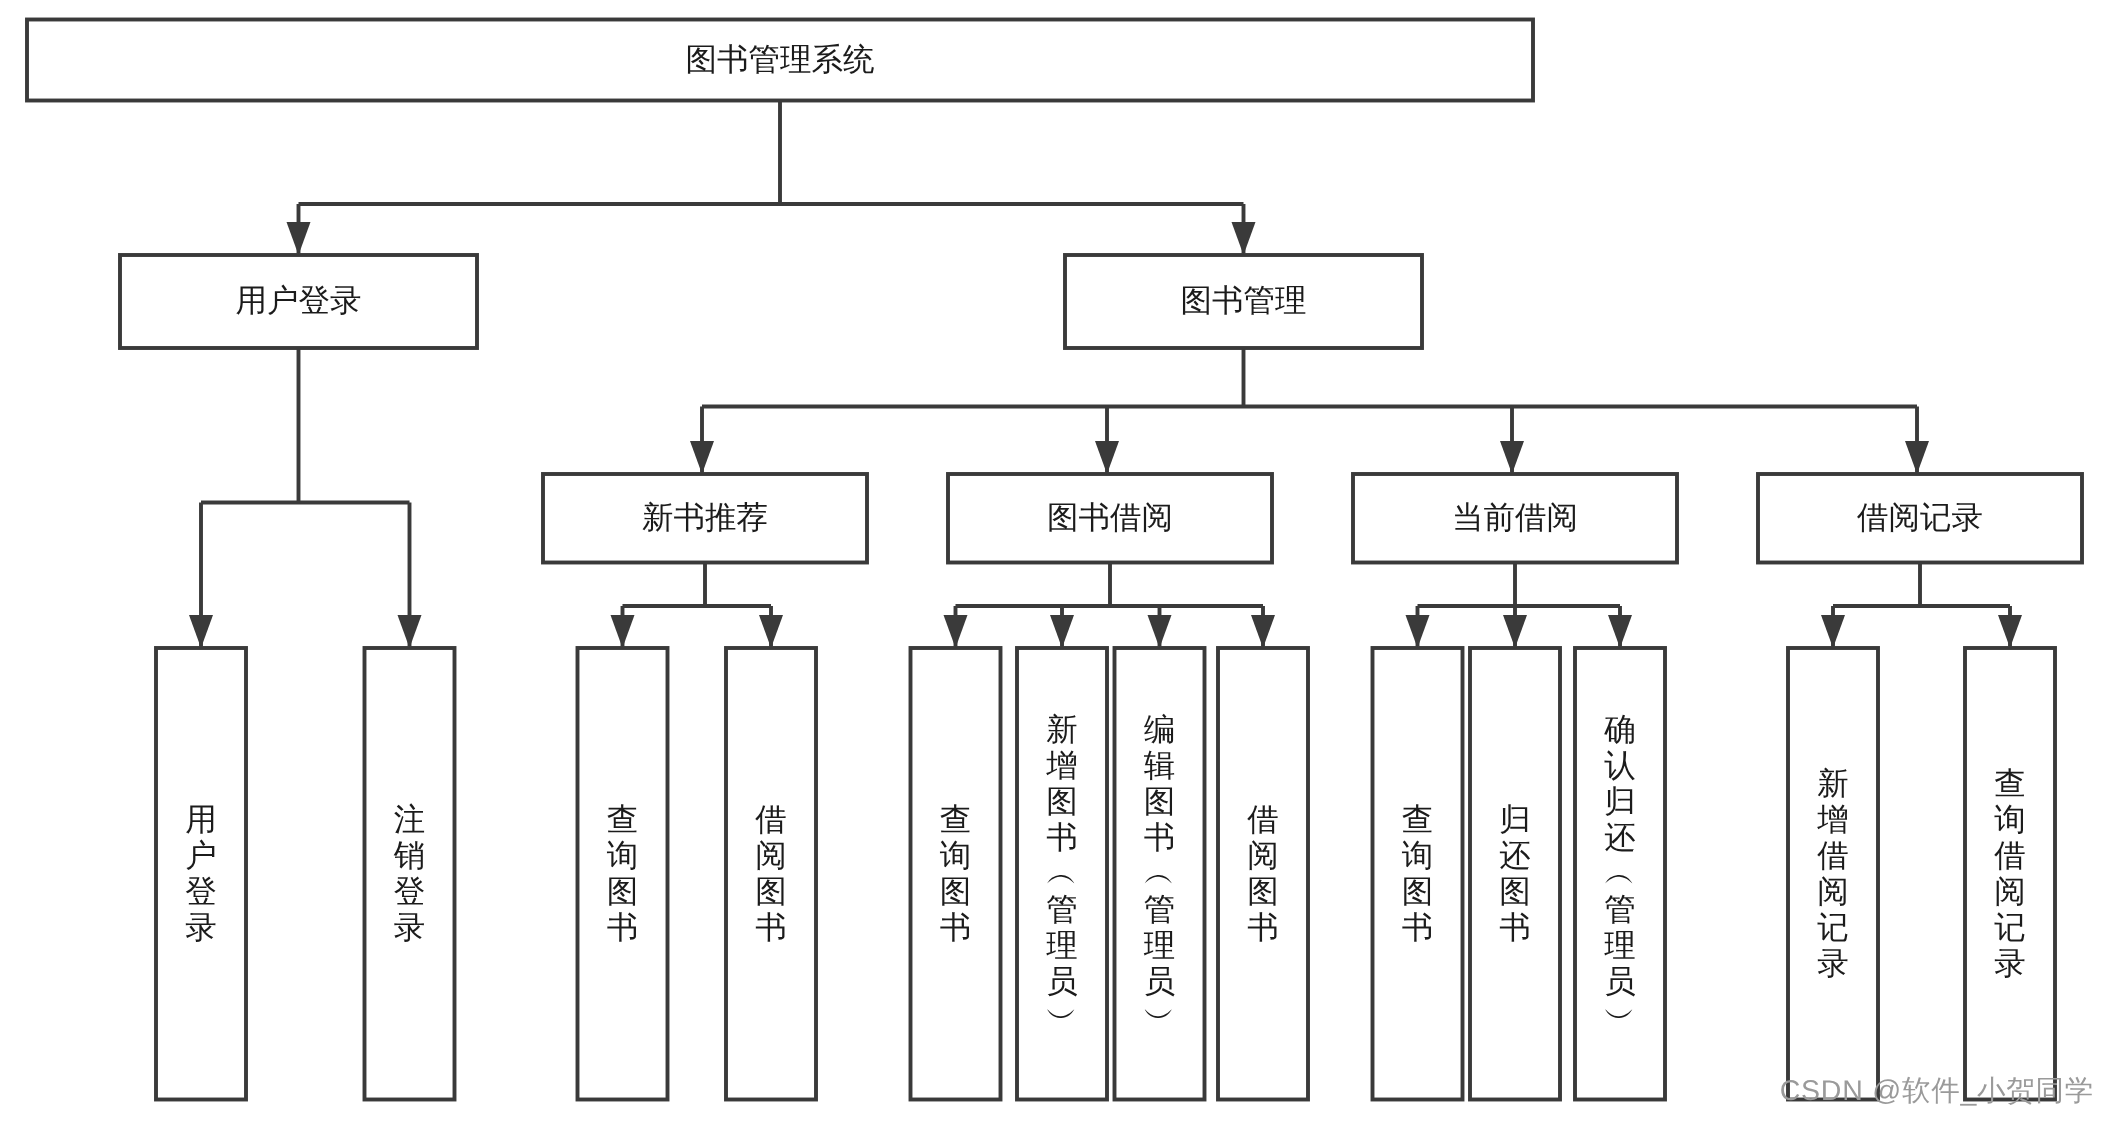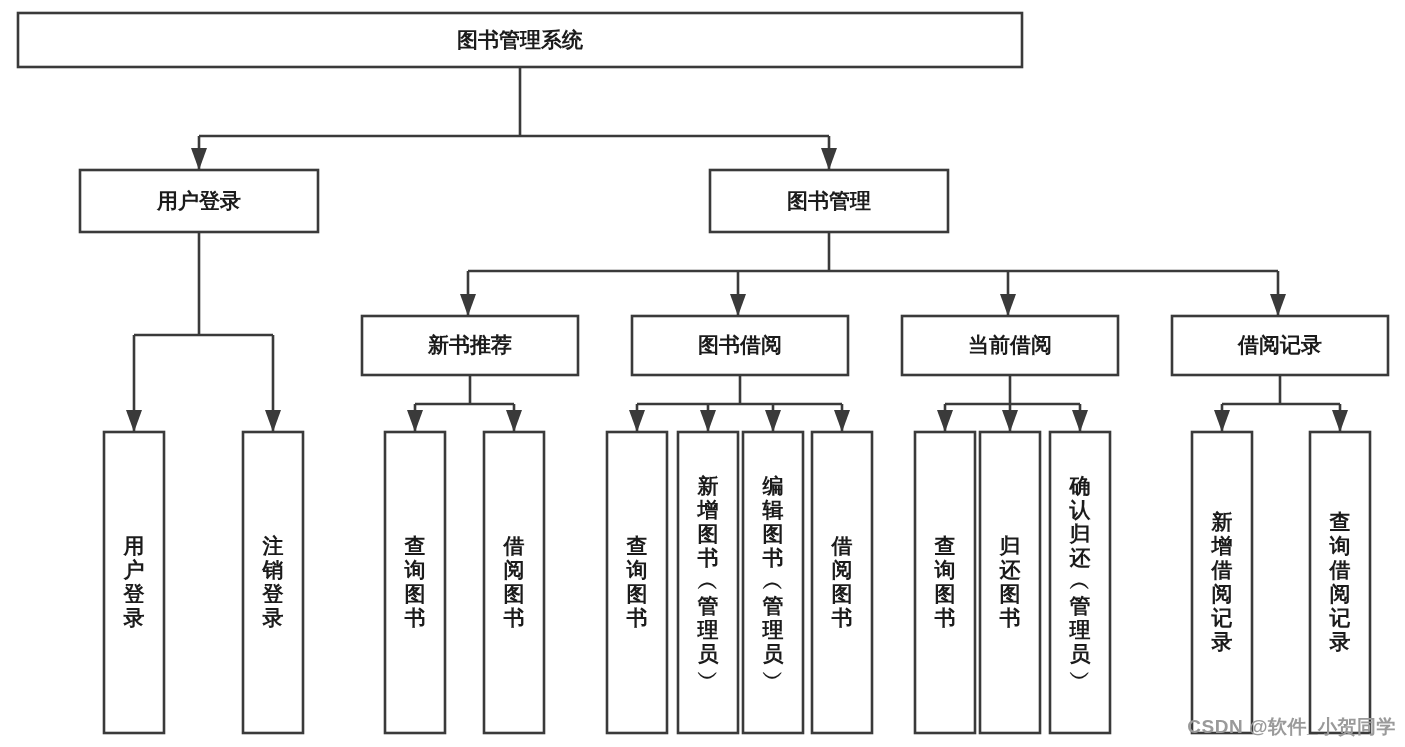--- a/index.html
+++ b/index.html
@@ -11,21 +11,20 @@
     width: 1405px;
     height: 747px;
     font-family: "Liberation Sans", "DejaVu Sans", sans-serif;
     overflow: hidden;
   }
   #diagram-root {
     position: relative;
     width: 1405px;
     height: 747px;
     background: #ffffff;
-    font-weight: bold;
   }
   svg#flow {
     position: absolute;
     left: 0;
     top: 0;
     width: 1405px;
     height: 747px;
     display: block;
   }
   .node-rect {

